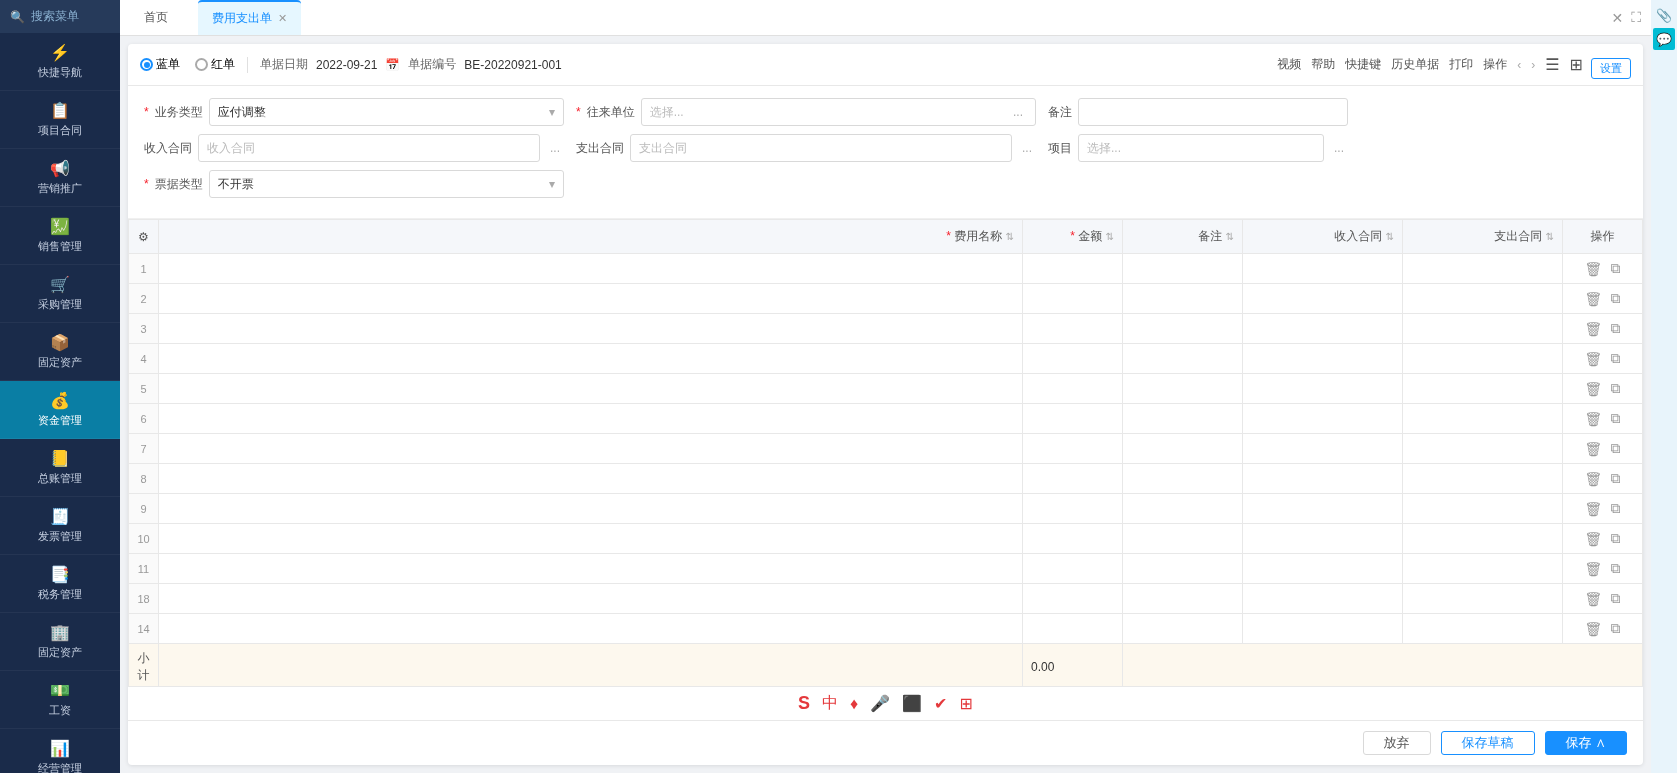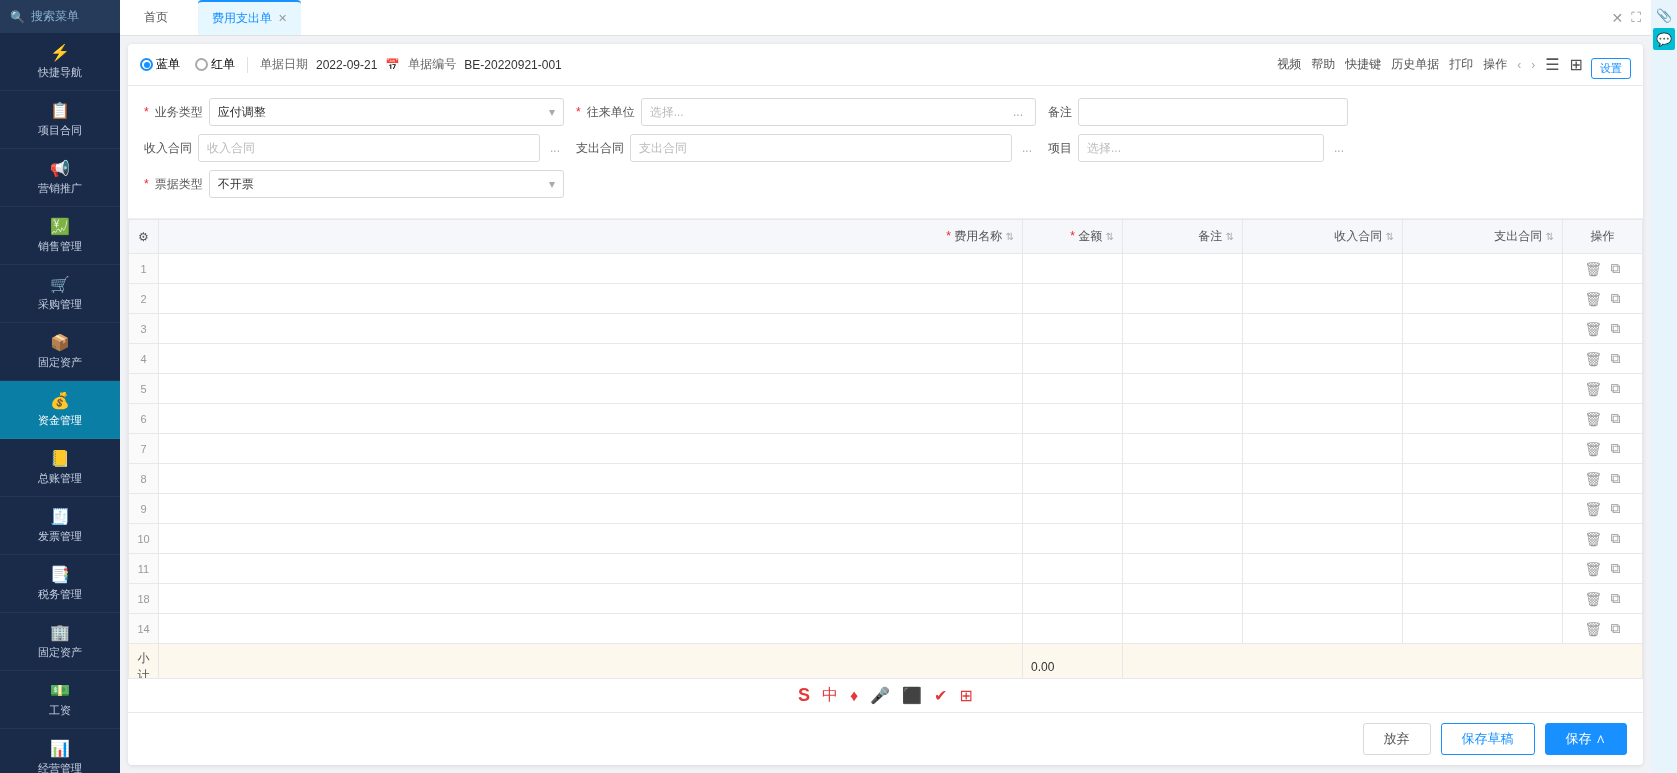--- a/index.html
+++ b/index.html
@@ -189,21 +189,21 @@
     .doc-footer {
       display: flex;
       align-items: center;
       justify-content: flex-end;
       padding: 10px 16px;
       border-top: 1px solid #e8e8e8;
       gap: 10px;
       flex-shrink: 0;
     }
     .btn {
-      height: 32px;
+      height: 24px;
       padding: 0 20px;
       border-radius: 3px;
       border: 1px solid;
       cursor: pointer;
       font-size: 13px;
       display: flex;
       align-items: center;
     }
     .btn-default { border-color: #d9d9d9; background: #fff; color: #555; }
     .btn-secondary { border-color: #1890ff; background: #fff; color: #1890ff; }

